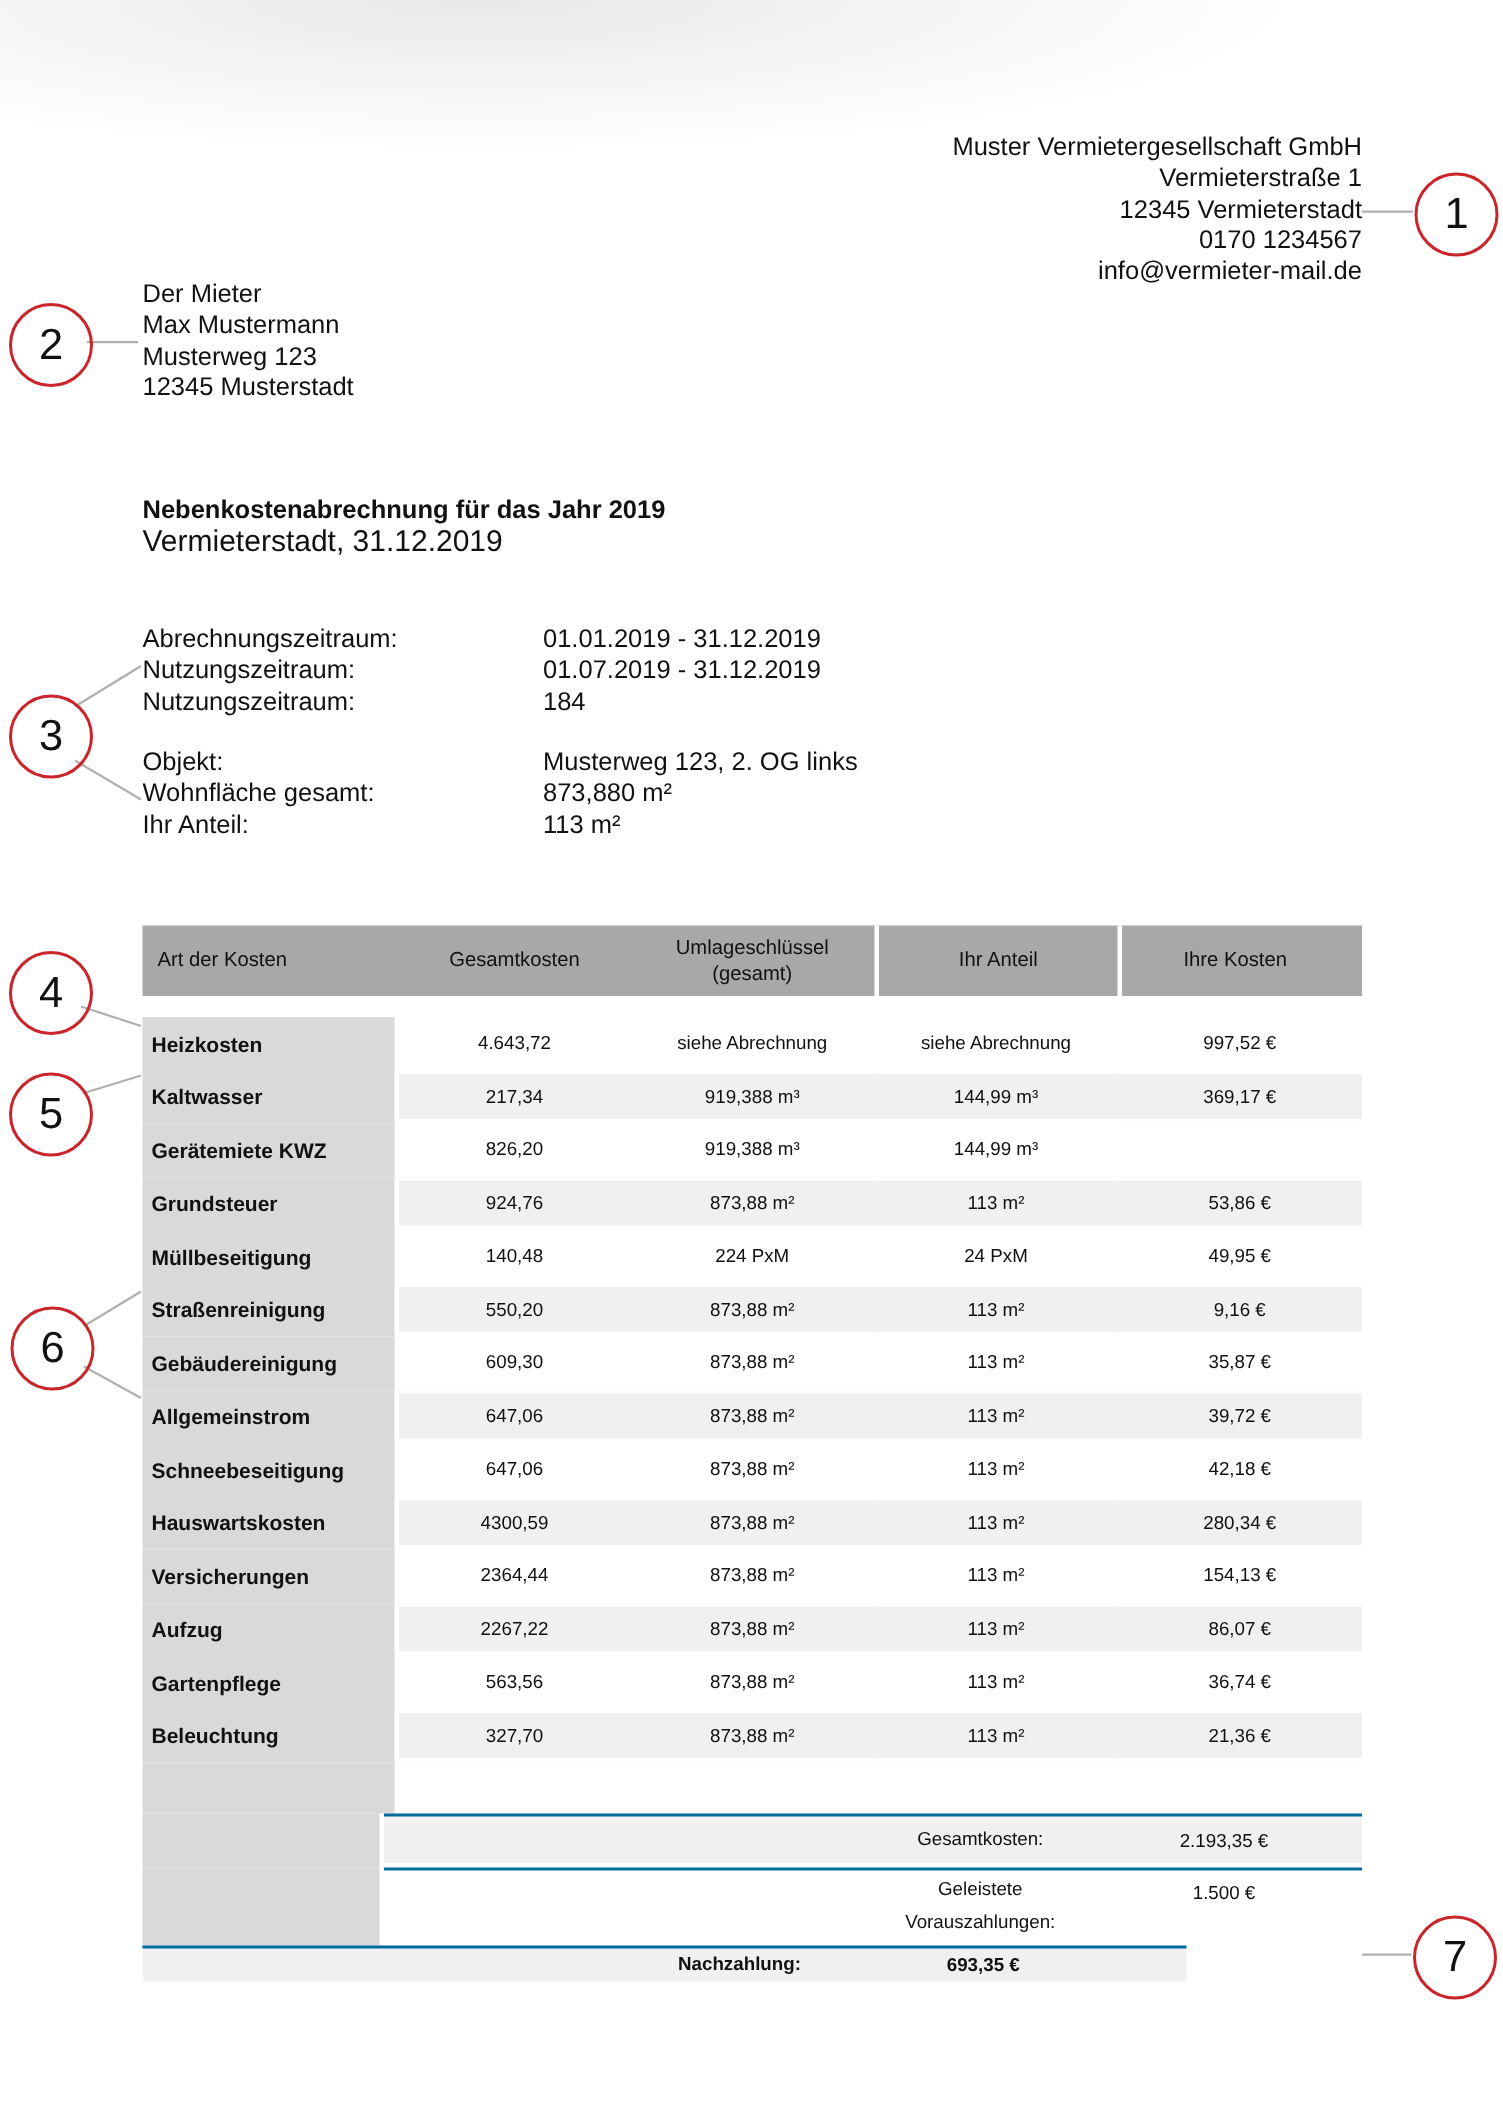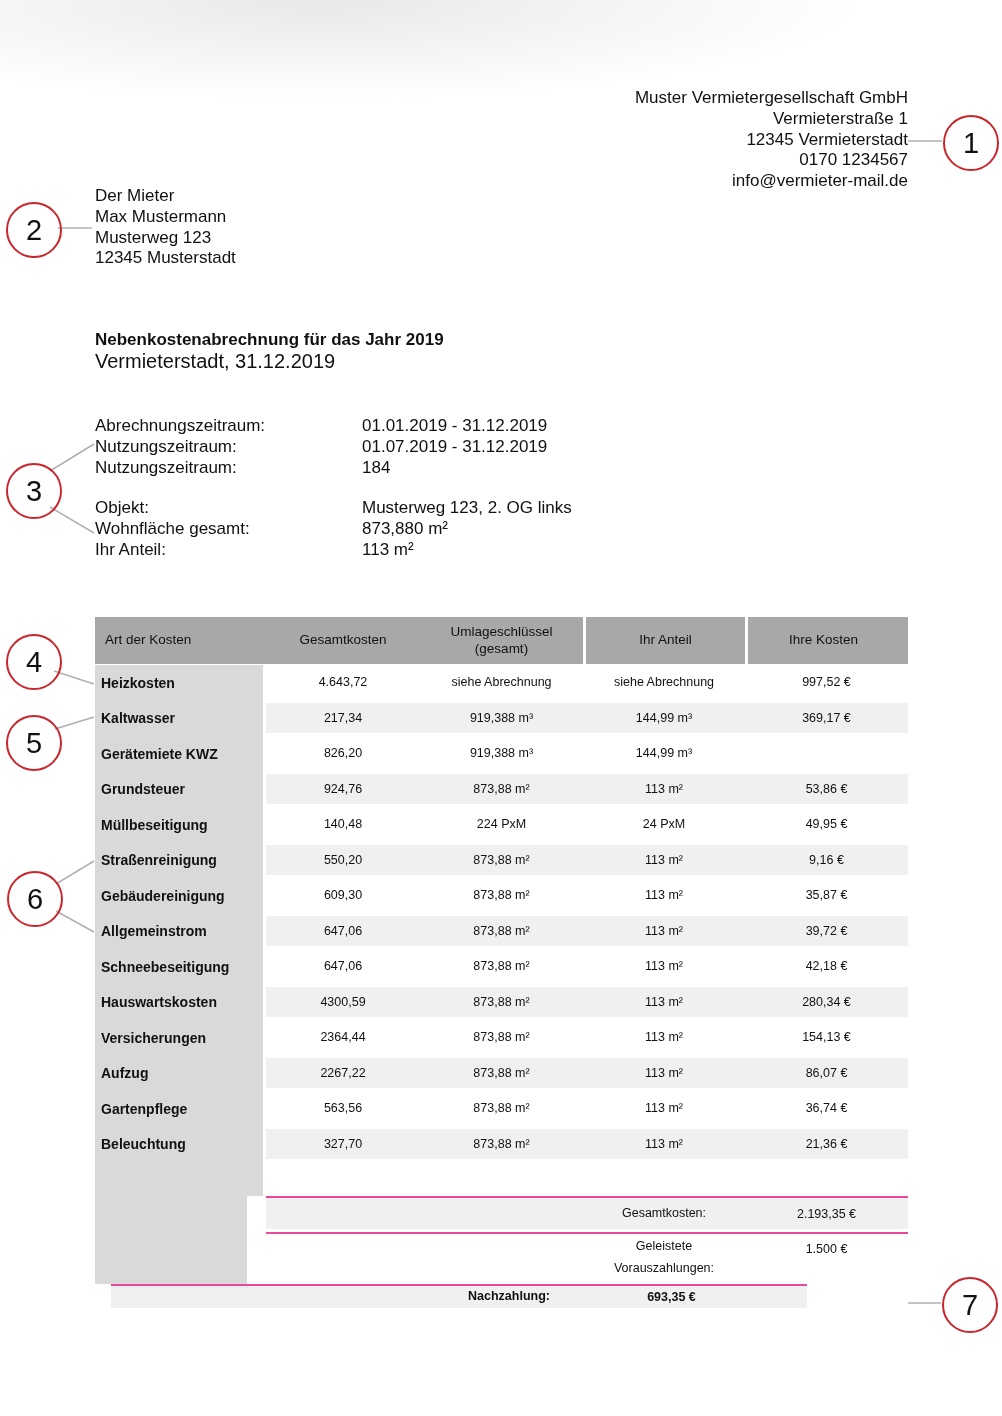--- a/index.html
+++ b/index.html
@@ -28,21 +28,21 @@
 
   
   .details { position:absolute; top:416px; left:95px; font-size:17px; line-height:20.8px; }
   .drow { display:flex;gap:32px; }
   .drow .lbl { width:235px; }
   .dgap { height:20px; }
 
   
   .costs { position:absolute; left:95px; top:617px; width:813px; }
   .costs * { box-sizing:border-box; }
-  .thead { display:flex; height:47px; background:var(--headbg,#a8a8a8); margin-bottom:1px; font-size:13.5px; }
+  .thead { display:flex; height:47px; background:var(--headbg,#a8a8a8); margin-bottom:14px; font-size:13.5px; }
   .thead .hc { display:flex; align-items:center; justify-content:center; text-align:center; white-space:pre-line; line-height:1.25; }
   .hc.c0 { width:171px; justify-content:flex-start; padding-left:10px; text-align:left; }
   .hc.c1 { width:154px; }
   .hc.c2 { width:163px; }
   .hc.c3 { width:162px; border-left:3px solid #fff; }
   .hc.c4 { width:154px; border-left:3px solid #fff; }
 
   .trow { display:flex; height:35.5px; }
   .trow .n {
     width:171px; background:var(--labelbg,#d9d9d9); border-right:3px solid #fff;
@@ -55,21 +55,21 @@
     background:#fff;
   }
   .trow:nth-child(even) .v { background:var(--band,#f0f0f0); }
   .v.c1 { width:154px; } .v.c2 { width:163px; } .v.c3 { width:162px; } .v.c4 { width:163px; }
 
   .gaprow { display:flex; height:34px; }
   .gaprow .n { width:171px; background:var(--labelbg,#d9d9d9); border-right:3px solid #fff; }
 
   .srow { display:flex; }
   .srow .n { width:171px; background:var(--labelbg,#d9d9d9); border-right:3px solid #fff; }
-  .sband { display:flex; width:696px; border-top:2px solid #ec4899; border-bottom:3px solid #fff;margin-left:16px; }
+  .sband { display:flex; width:696px; border-top:2px solid #0369a1; border-bottom:3px solid #fff; }
   .srow.shaded .sband { background:var(--band,#f0f0f0); }
   .sspacer { width:317px; }
   .slabel { width:162px; display:flex; align-items:center; justify-content:center; text-align:center; font-size:12.5px; white-space:pre-line; line-height:1.75; }
   .svalue { width:163px; display:flex; align-items:center; justify-content:center; font-size:12.5px; }
   .srow.r0 { height:36px; }
   .srow.mid { height:52px; }
   .srow.mid .svalue { align-items:flex-start; padding-top:8px; }
   .srow.final { height:36px;flex-direction:column; }
   .srow.final .slabel, .srow.final .svalue { font-weight:bold; }
 

